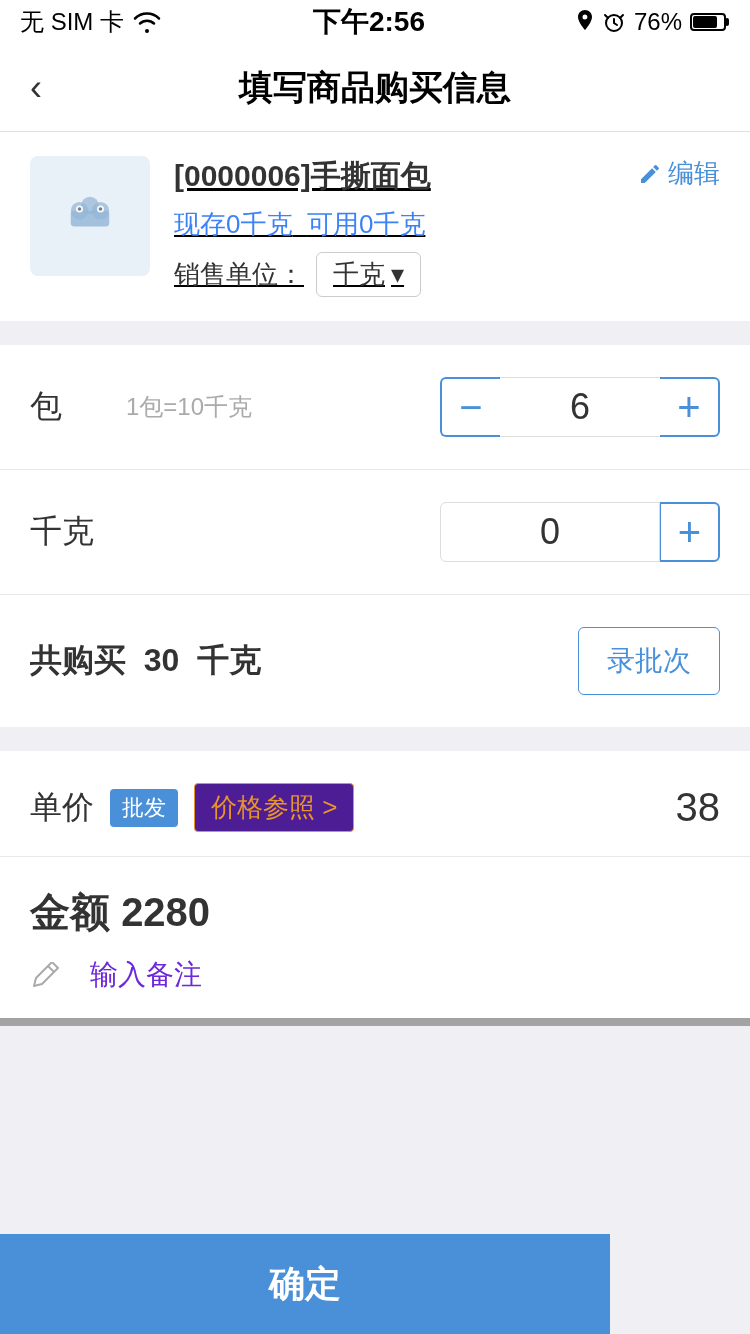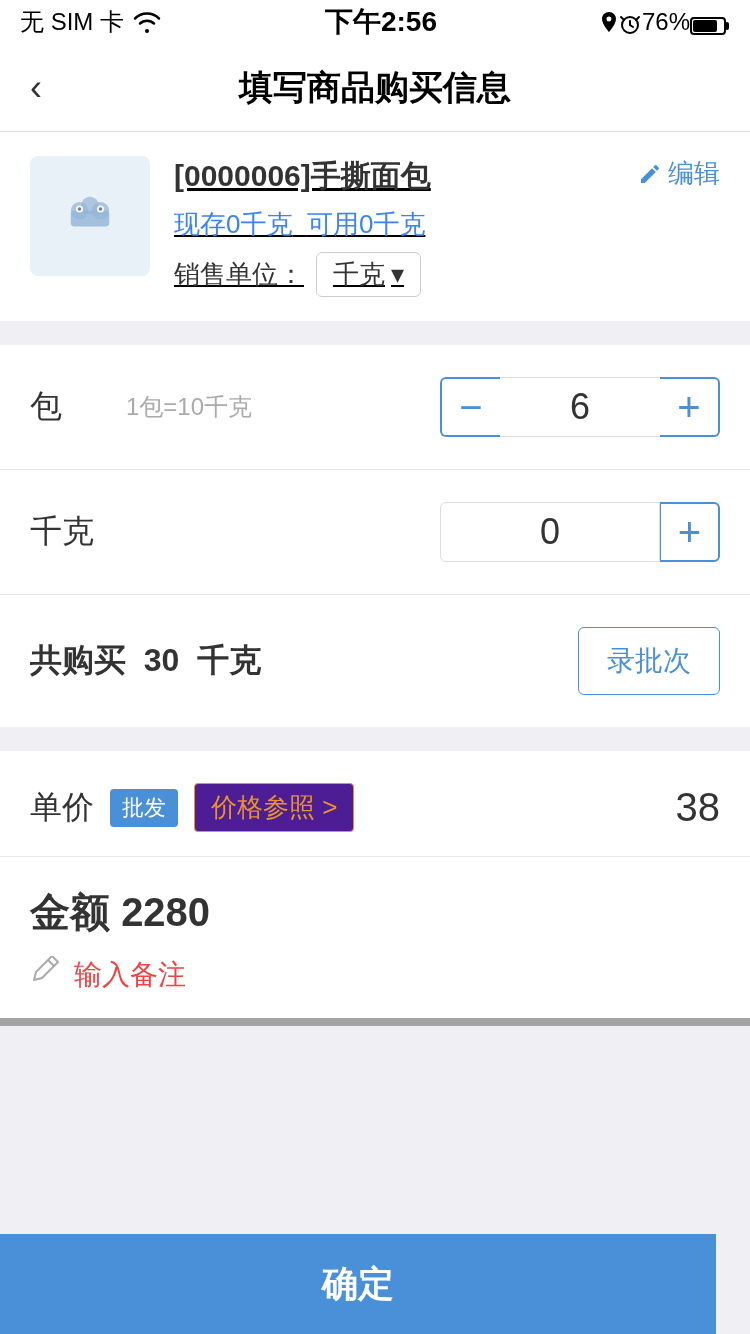--- a/index.html
+++ b/index.html
@@ -20,21 +20,21 @@
       display: flex;
       align-items: center;
       justify-content: space-between;
       padding: 0 20px;
       font-size: 24px;
       font-weight: 500;
       color: #000;
     }
     .status-left { display: flex; align-items: center; gap: 8px; }
     .status-center { font-size: 28px; font-weight: 600; }
-    .status-right { display: flex; align-items: flex-end; }
+    .status-right { display: flex; align-items: center; gap: 8px; }
 
     
     .nav-bar {
       height: 88px;
       background: #fff;
       display: flex;
       align-items: center;
       justify-content: center;
       border-bottom: 1px solid #e0e0e0;
       position: relative;
@@ -251,39 +251,39 @@
     }
     .amount-row {
       font-size: 40px;
       color: #333;
       font-weight: 500;
       margin-bottom: 16px;
     }
     .amount-row span { font-weight: 600; }
     .note-row {
       display: flex;
-      align-items: flex-start;
-      gap: 12px;
-      color: #ef4444;
+      align-items: flex-end;
+      gap: 28px;
+      color: #6d28d9;
       font-size: 28px;
     }
 
     
     .bottom-spacer {
       background: #efeff4;
       flex: 1;
       min-height: 300px;
     }
 
     
     .confirm-bar {
       position: fixed;
       bottom: 0;
       left: 0;
-      width: 716px;
+      width: 610px;
       height: 100px;
       background: #4a90d9;
       display: flex;
       align-items: center;
       justify-content: center;
       cursor: pointer;
     }
     .confirm-text {
       color: #fff;
       font-size: 36px;

